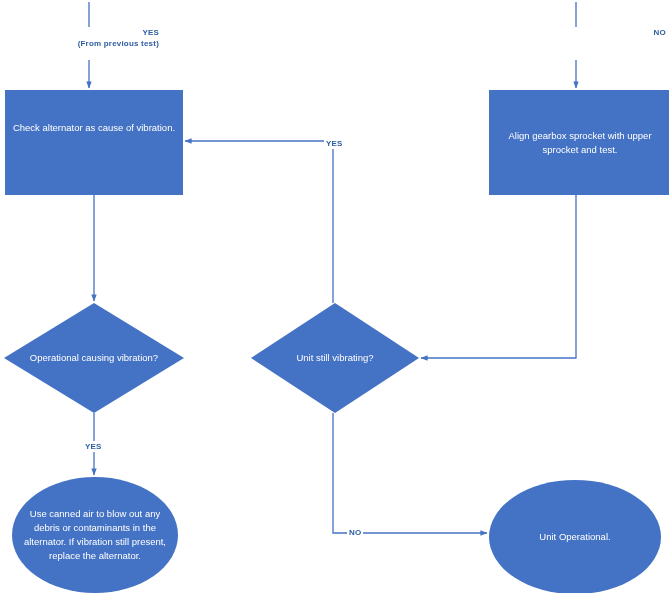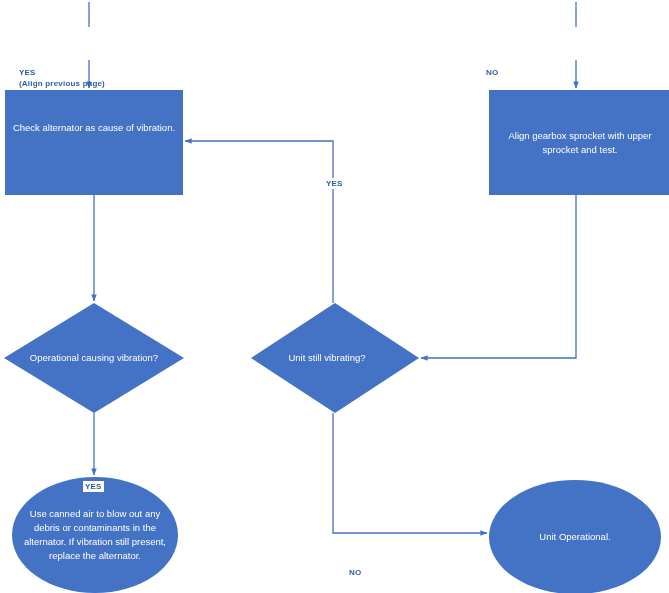--- a/index.html
+++ b/index.html
@@ -33,24 +33,23 @@
     line-height: 14px;
     pointer-events: none;
     box-sizing: border-box;
   }
   .conn-label {
     position: absolute;
     color: #2E5FA3;
     font-size: 8px;
     font-weight: bold;
     line-height: 11px;
-    text-align: left;
+    text-align: right;
     white-space: nowrap;
     letter-spacing: 0.2px;
-    margin-top: 40px;
   }
   .conn-label-inline {
     position: absolute;
     background: #ffffff;
     padding: 0 2px;
   }
 </style>
 </head>
 <body>
 
@@ -97,35 +96,35 @@
   </div>
 
   <div class="node-label" style="left:499px; top:90px; width:162px; height:105px;">
     <span>Align gearbox sprocket with upper sprocket and test.</span>
   </div>
 
   <div class="node-label" style="left:14px; top:338px; width:160px; height:40px;">
     <span>Operational causing vibration?</span>
   </div>
 
-  <div class="node-label" style="left:257px; top:338px; width:140px; height:40px;">
+  <div class="node-label" style="left:265px; top:338px; width:140px; height:40px;">
     <span>Unit still vibrating?</span>
   </div>
 
   <div class="node-label" style="left:19px; top:497px; width:152px; height:76px;align-items:center;">
     <span>Use canned air to blow out any debris or contaminants in the alternator. If vibration still present, replace the alternator.</span>
   </div>
 
   <div class="node-label" style="left:505px; top:517px; width:140px; height:40px;">
     <span>Unit Operational.</span>
   </div>
 
   <div class="conn-label" style="left:19px; top:27px; width:140px;">
     <div>YES</div>
-    <div class="sub">(Align previous page)</div>
+    <div class="sub">(From previous test)</div>
   </div>
 
   <div class="conn-label" style="left:486px; top:27px; width:180px;">
     <div>NO</div>
   </div>
 
   <div class="conn-label conn-label-inline" style="left:324px; top:138px;">YES</div>
 
   <div class="conn-label conn-label-inline" style="left:83px; top:441px;">YES</div>
 

